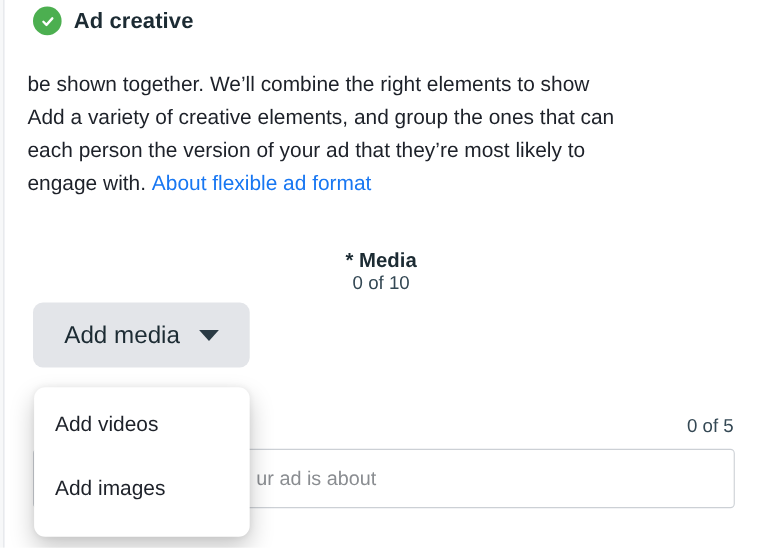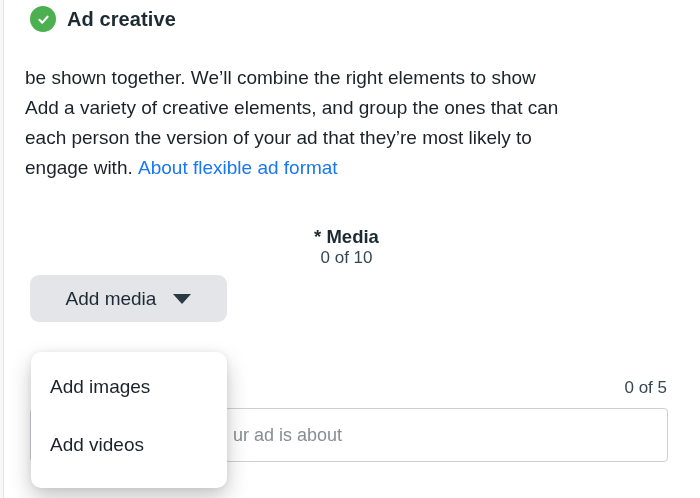--- a/index.html
+++ b/index.html
@@ -57,26 +57,26 @@
     position: absolute; left: 25px; top: 226px; width: 643px;
     display: flex; justify-content: space-between; align-items: center;
     height: 24px;
     flex-direction: column;
   }
   .field-label { font-size: 18.5px; font-weight: bold; color: var(--text-dark); }
   .field-counter { font-size: 17px; color: #344854; }
   
   .add-media-btn {
     position: absolute; left: 30px; top: 275px;
-    width: 197px; height: 47px;
+    width: 197px; height: 59px;
     background: var(--btn-gray);
     border: none; border-radius: 9px;
     display: flex; align-items: center; justify-content: center; gap: 17px;
     font-family: "Liberation Sans", sans-serif;
-    font-size: 19px; color: var(--text-dark);
+    font-size: 22px; color: var(--text-dark);
     cursor: pointer;
   }
   .caret-down {
     width: 0; height: 0;
     border-left: 9px solid transparent;
     border-right: 9px solid transparent;
     border-top: 10px solid #2a3a44;
   }
   
   .counter2 {
@@ -146,15 +146,15 @@
   <span class="caret-down"></span>
 </button>
 
 <span class="counter2">0 of 5</span>
 
 <div class="text-input">
   <span class="placeholder">ur ad is about</span>
 </div>
 
 <div class="dropdown-menu">
+  <div class="menu-item">Add videos</div>
   <div class="menu-item">Add images</div>
-  <div class="menu-item">Add videos</div>
 </div>
 
 </body></html>

